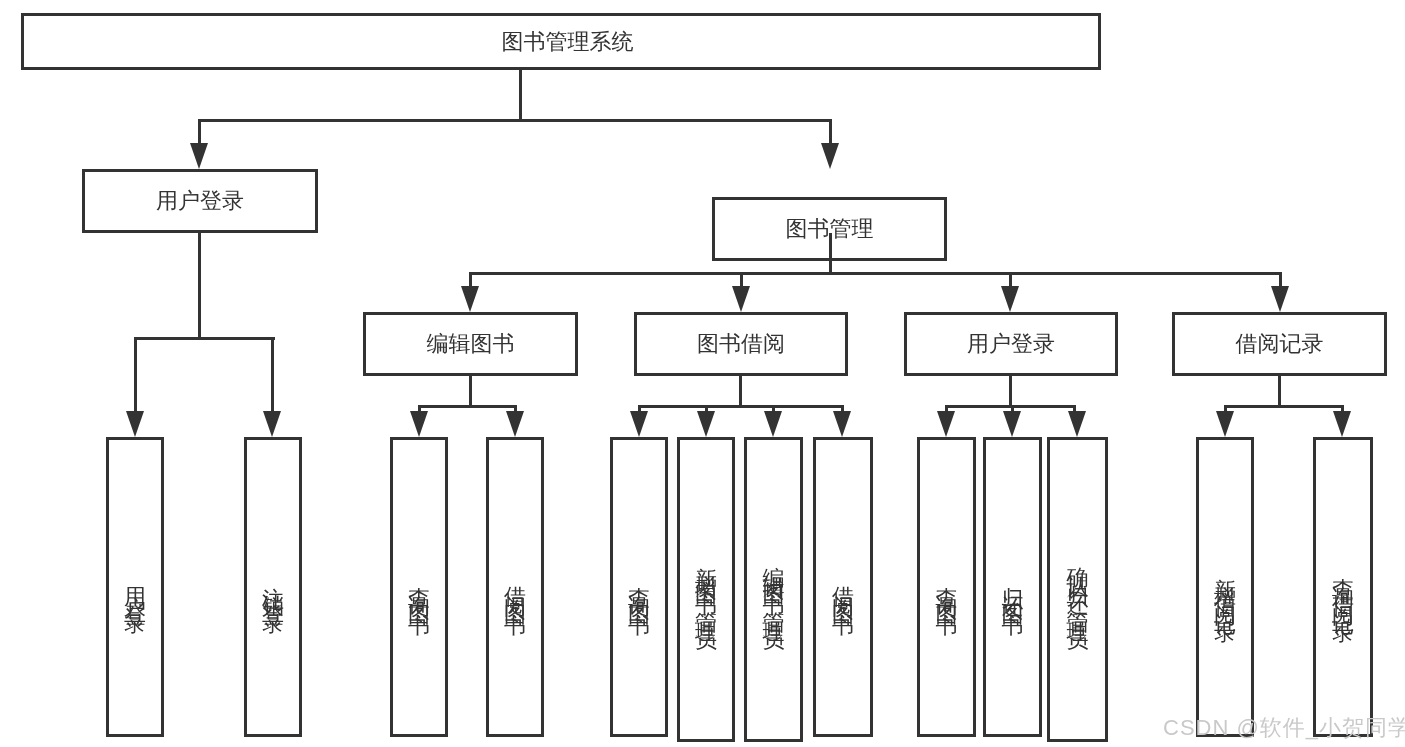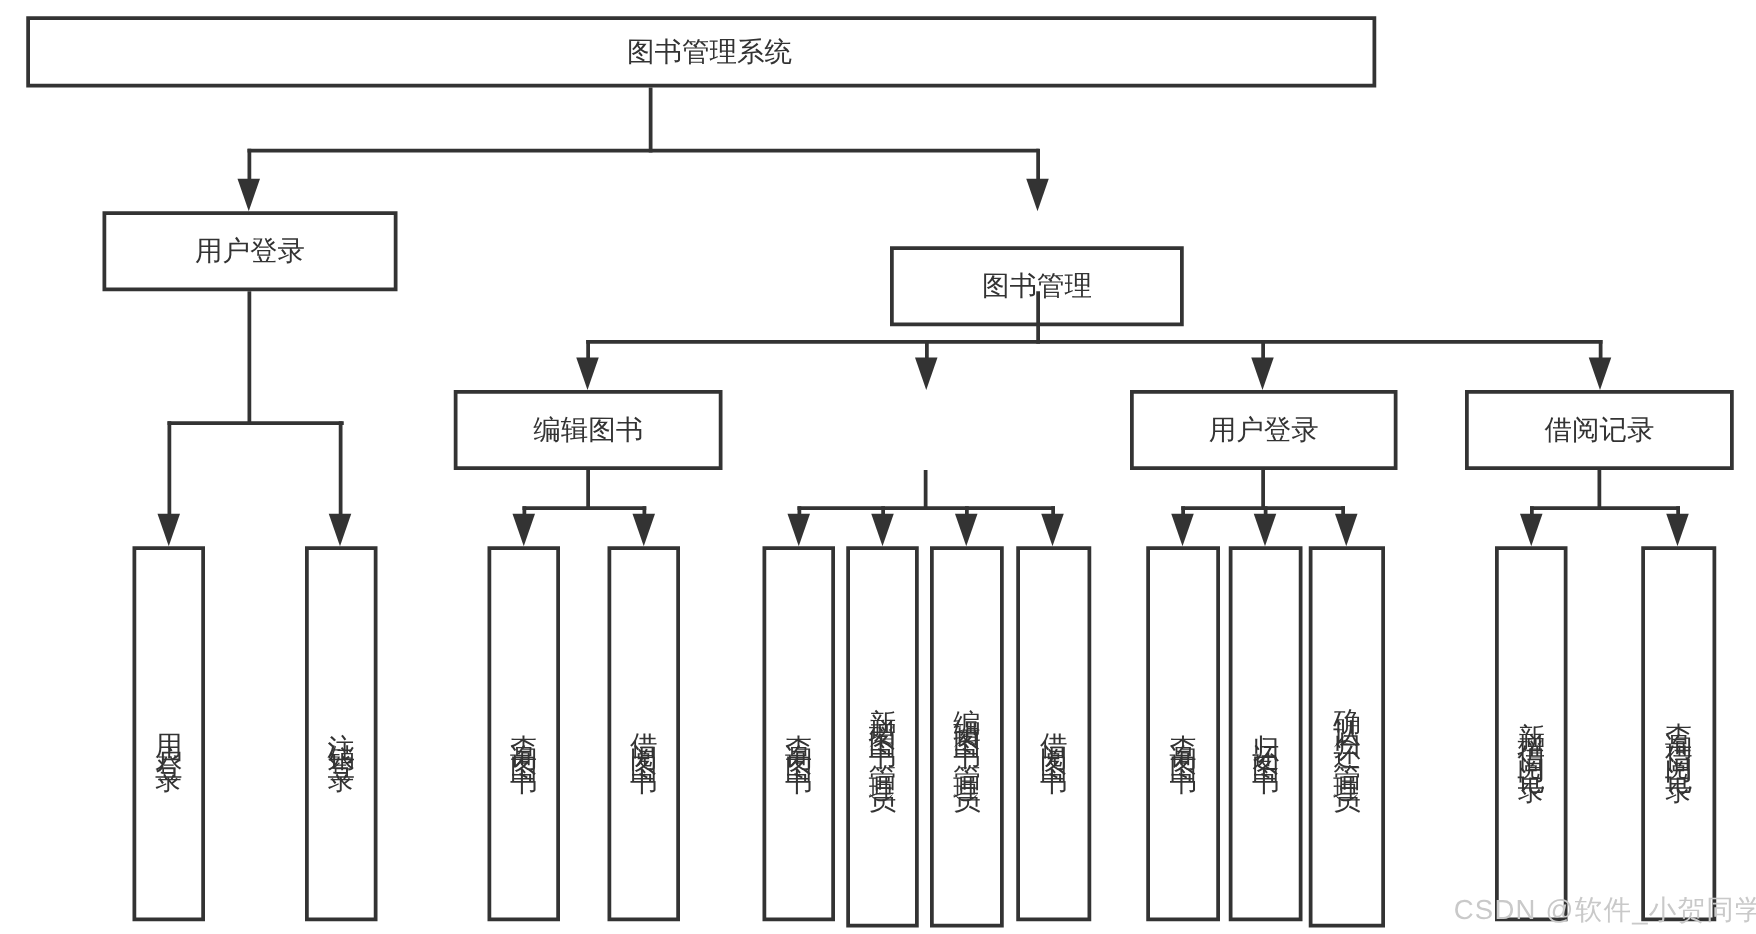--- a/index.html
+++ b/index.html
@@ -92,20 +92,21 @@
 <body>
 
 <div class="canvas">
 
   <div class="node" id="n-root">图书管理系统</div>
 
   <div class="node" id="n-user-login">用户登录</div>
   <div class="node" id="n-book-mgmt">图书管理</div>
 
   <div class="node" id="n-new-book">编辑图书</div>
+  <div class="node" id="n-book-borrow">图书借阅</div>
   <div class="node" id="n-cur-borrow">用户登录</div>
   <div class="node" id="n-rec-borrow">借阅记录</div>
 
   <div class="node vtext leaf" id="n-leaf-login">用户登录</div>
   <div class="node vtext leaf" id="n-leaf-logout">注销登录</div>
 
   <div class="node vtext leaf" id="n-nb-query">查询图书</div>
   <div class="node vtext leaf" id="n-nb-borrow">借阅图书</div>
 
   <div class="node vtext leaf" id="n-bb-query">查询图书</div>

